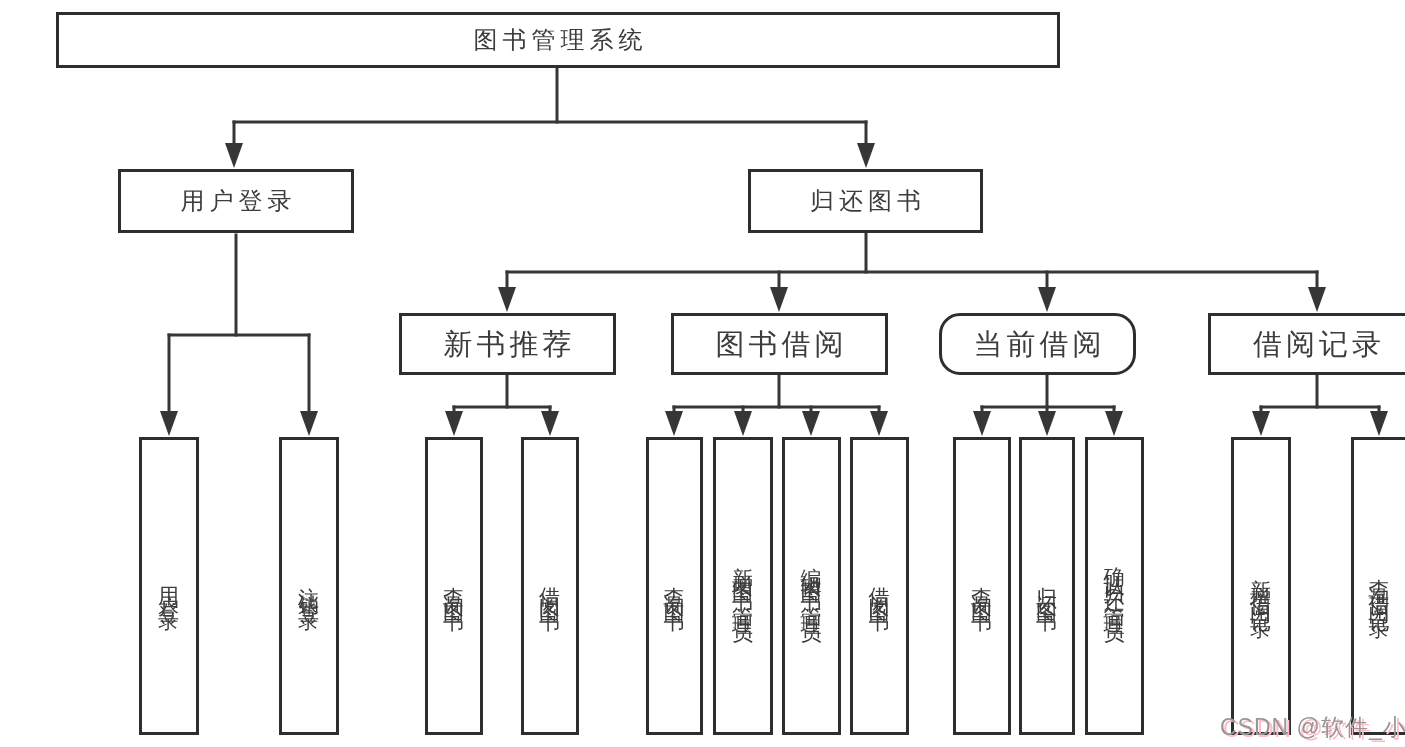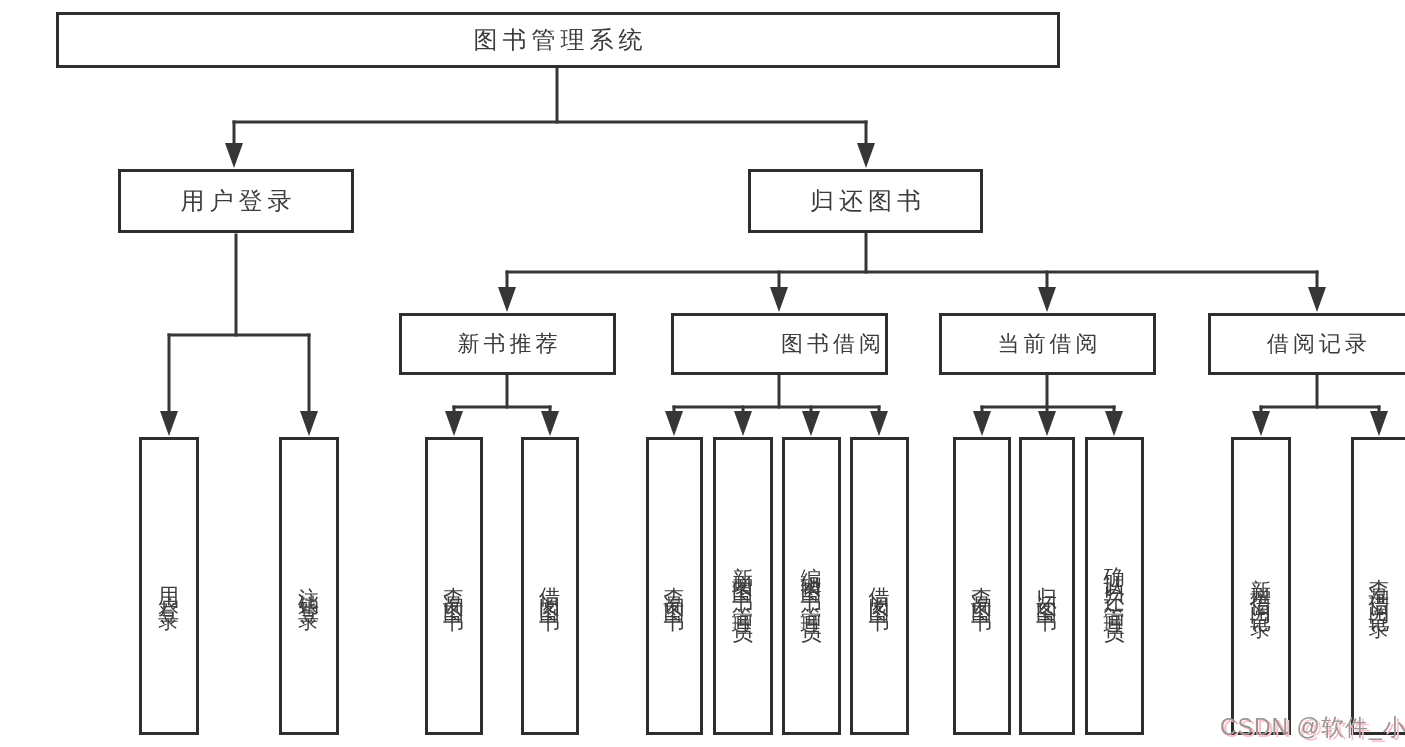--- a/index.html
+++ b/index.html
@@ -23,21 +23,21 @@
   .node .lbl{
     color:#3c3c3c;
     line-height:1;
     white-space:nowrap;
   }
   .root-box{left:20px;top:12px;width:1004px;height:56px;}
   .root-box .lbl{font-size:24px;letter-spacing:5px;text-indent:5px;}
   .branch-box{top:169px;height:64px;}
   .branch-box .lbl{font-size:24px;letter-spacing:5px;text-indent:5px;}
   .module-box{top:313px;height:62px;}
-  .module-box .lbl{font-size:22px;letter-spacing:4px;text-indent:4px;}
+  .module-box .lbl{font-size:29px;letter-spacing:4px;text-indent:4px;}
   .leaf{top:437px;height:298px;}
   .leaf .lbl{
     writing-mode:vertical-rl;
     text-orientation:mixed;
     font-size:21px;
     letter-spacing:8px;
     line-height:1;
   }
   .watermark{
     position:absolute;
@@ -129,24 +129,24 @@
   <div class="node branch-box" style="left:82px;width:236px;">
     <span class="lbl">用户登录</span>
   </div>
   <div class="node branch-box" style="left:712px;width:235px;">
     <span class="lbl">归还图书</span>
   </div>
 
   <div class="node module-box" style="left:363px;width:217px;">
     <span class="lbl">新书推荐</span>
   </div>
-  <div class="node module-box" style="left:635px;width:217px;justify-content:flex-end;">
+  <div class="node module-box" style="left:635px;width:217px;">
     <span class="lbl">图书借阅</span>
   </div>
-  <div class="node module-box" style="left:903px;width:217px;">
+  <div class="node module-box" style="left:903px;width:197px;border-radius:21px;">
     <span class="lbl">当前借阅</span>
   </div>
   <div class="node module-box" style="left:1172px;width:218px;">
     <span class="lbl">借阅记录</span>
   </div>
 
   <div class="node leaf" style="left:103px;width:60px;">
     <span class="lbl">用户登录</span>
   </div>
   <div class="node leaf" style="left:243px;width:60px;">

